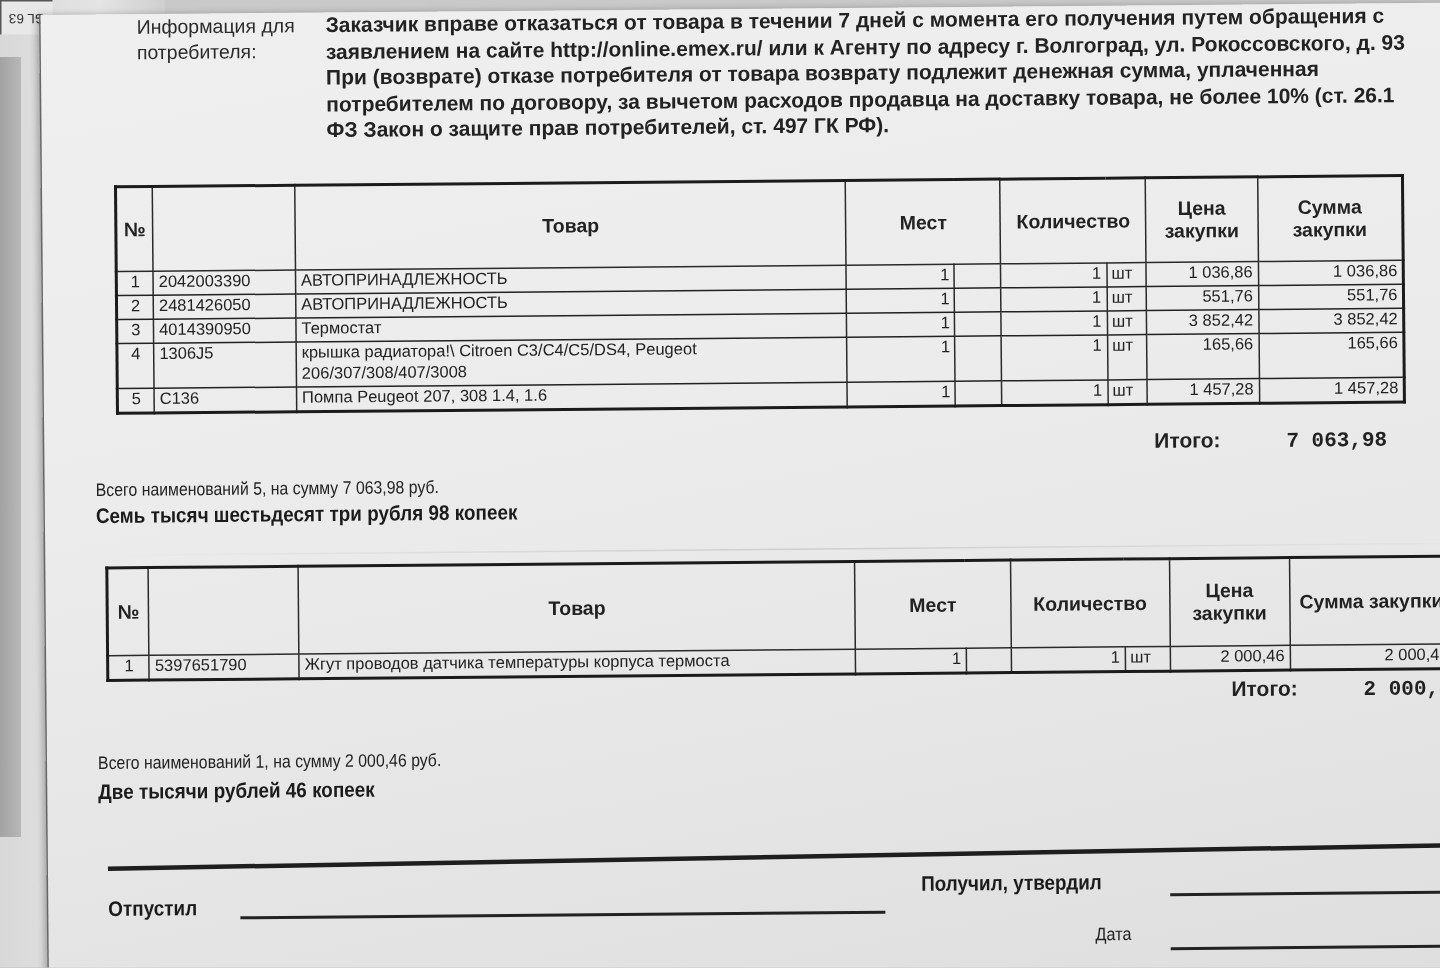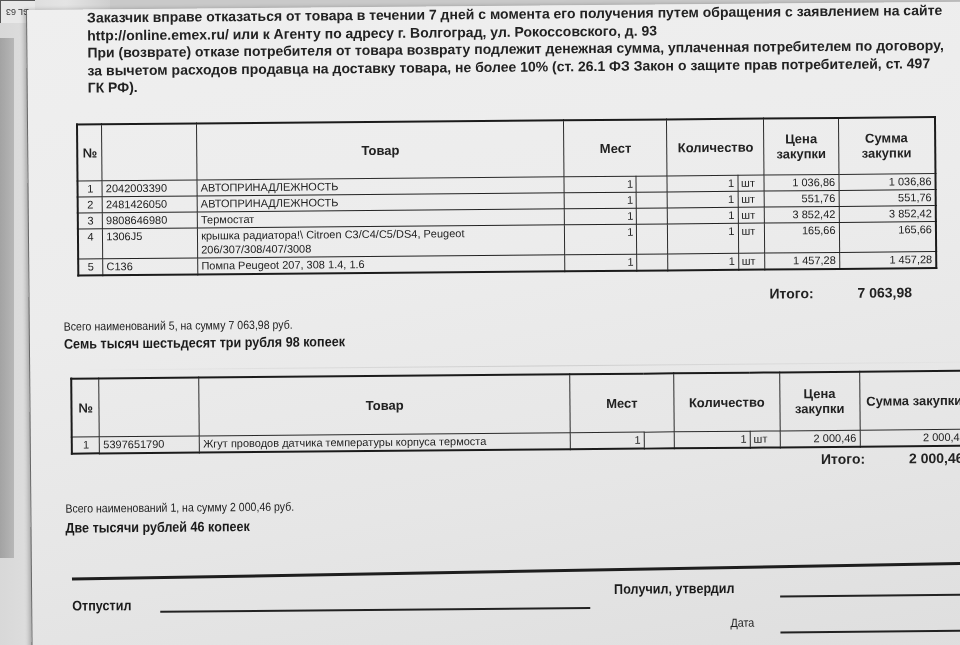--- a/index.html
+++ b/index.html
@@ -60,21 +60,21 @@
     table.inv th { font-size: 13px; font-weight: bold; color: #222; text-align: center; }
     table.inv td { height: 15px; line-height: 14px; vertical-align: top; }
     table.inv td.num { text-align: right; }
     table.inv td.c { text-align: center; }
     table.inv tr.data-row td { border-bottom: 1.5px solid #222; }
 
     .total-line {
       position: absolute; font-size: 14px; font-weight: bold; color: #222;
     }
     .total-line .lbl { display: inline-block; }
-    .total-line .val { display: inline-block; margin-left: 40px; }
+    .total-line .val { display: inline-block; margin-left: 40px; font-family: Liberation Mono, monospace; }
 
     .summary {
       position: absolute; left: 34px; font-size: 12px; color: #222;
       transform: scaleX(0.88); transform-origin: 0 0;
     }
     .summary-words {
       position: absolute; left: 34px; font-size: 14px; font-weight: bold; color: #1b1b1b;
       transform: scaleX(0.9); transform-origin: 0 0;
     }
     .thick-rule {
@@ -91,20 +91,21 @@
 <body>
 
 <div class="under-paper">
   <div class="tag">GL 63</div>
   <div class="shadow-strip"></div>
 </div>
 
 <div class="paper">
 
   <div class="consumer-info">
+    <div class="ci-label">Информация для потребителя:</div>
     <div class="ci-body">
       <p>Заказчик вправе отказаться от товара в течении 7 дней с момента его получения путем обращения с заявлением на сайте http://online.emex.ru/ или к Агенту по адресу г. Волгоград, ул. Рокоссовского, д. 93</p>
       <p>При (возврате) отказе потребителя от товара возврату подлежит денежная сумма, уплаченная потребителем по договору, за вычетом расходов продавца на доставку товара, не более 10% (ст. 26.1 ФЗ Закон о защите прав потребителей, ст. 497 ГК РФ).</p>
     </div>
   </div>
 
   <table class="inv" style="left:48px; top:114px; width:860px;">
     <colgroup>
       <col style="width:24px">
         <col style="width:92px">
@@ -145,21 +146,21 @@
         <td>АВТОПРИНАДЛЕЖНОСТЬ</td>
         <td class="num">1</td>
         <td></td>
         <td class="num">1</td>
         <td>шт</td>
         <td class="num">551,76</td>
         <td class="num">551,76</td>
       </tr>
       <tr class="data-row">
         <td class="c">3</td>
-        <td>9808646980</td>
+        <td>4014390950</td>
         <td>Термостат</td>
         <td class="num">1</td>
         <td></td>
         <td class="num">1</td>
         <td>шт</td>
         <td class="num">3 852,42</td>
         <td class="num">3 852,42</td>
       </tr>
       <tr class="data-row" style="height:30px;">
         <td class="c">4</td>

